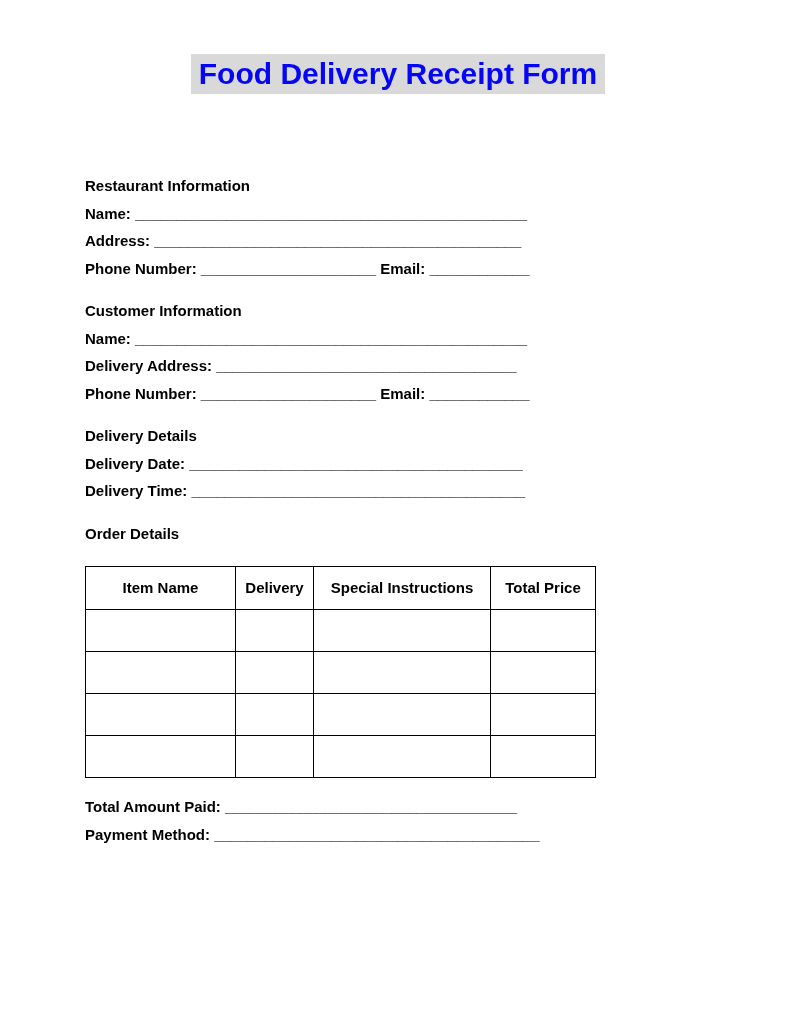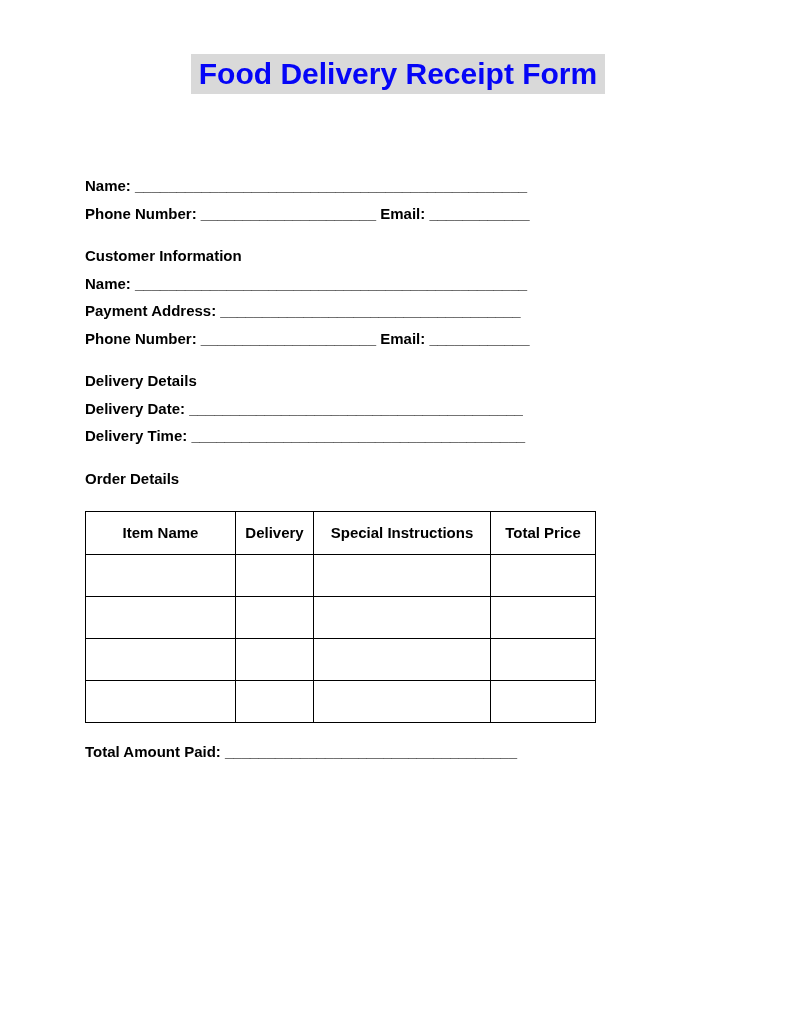--- a/index.html
+++ b/index.html
@@ -77,28 +77,30 @@
 
 <div class="page">
 
   <div class="title-wrap">
     <h1 class="doc-title">Food Delivery Receipt Form</h1>
   </div>
 
   <div class="content">
 
     <section>
+      <p class="heading">Restaurant Information</p>
       <p><span>Name:</span> <span class="fill">_______________________________________________</span></p>
+      <p><span>Address:</span> <span class="fill">____________________________________________</span></p>
       <p><span>Phone Number:</span> <span class="fill">_____________________</span> <span>Email:</span> <span class="fill">____________</span></p>
     </section>
 
     <section>
       <p class="heading">Customer Information</p>
       <p><span>Name:</span> <span class="fill">_______________________________________________</span></p>
-      <p><span>Payment Address:</span> <span class="fill">____________________________________</span></p>
+      <p><span>Delivery Address:</span> <span class="fill">____________________________________</span></p>
       <p><span>Phone Number:</span> <span class="fill">_____________________</span> <span>Email:</span> <span class="fill">____________</span></p>
     </section>
 
     <section>
       <p class="heading">Delivery Details</p>
       <p><span>Delivery Date:</span> <span class="fill">________________________________________</span></p>
       <p><span>Delivery Time:</span> <span class="fill">________________________________________</span></p>
     </section>
 
     <section>
@@ -142,17 +144,18 @@
             <td></td>
             <td></td>
             <td></td>
           </tr>
         </tbody>
       </table>
     </section>
 
     <section>
       <p><span>Total Amount Paid:</span> <span class="fill">___________________________________</span></p>
+      <p><span>Payment Method:</span> <span class="fill">_______________________________________</span></p>
     </section>
 
 
   </div>
 </div>
 
 </body></html>

